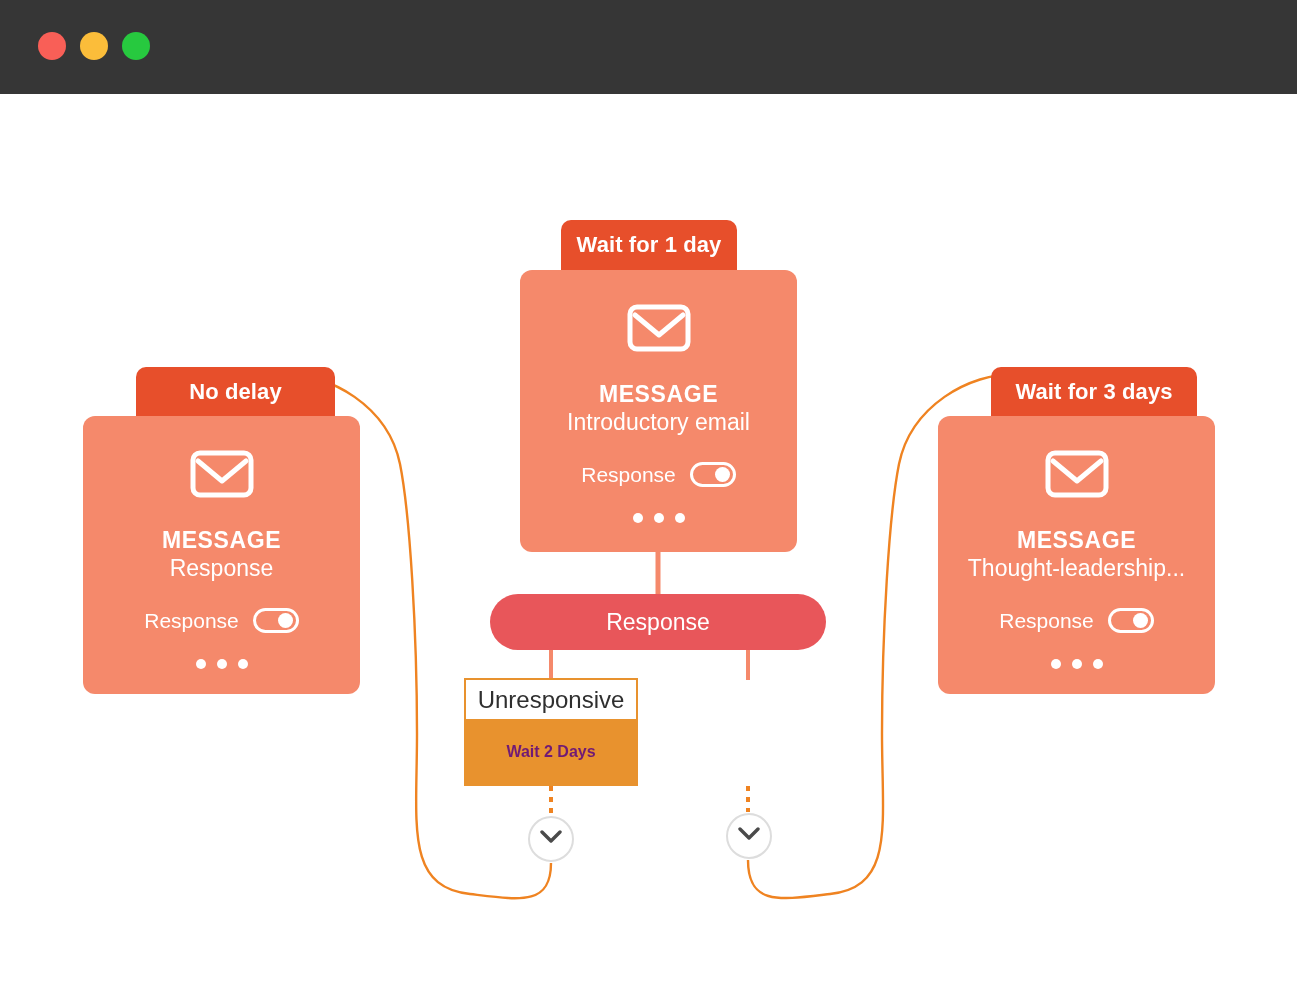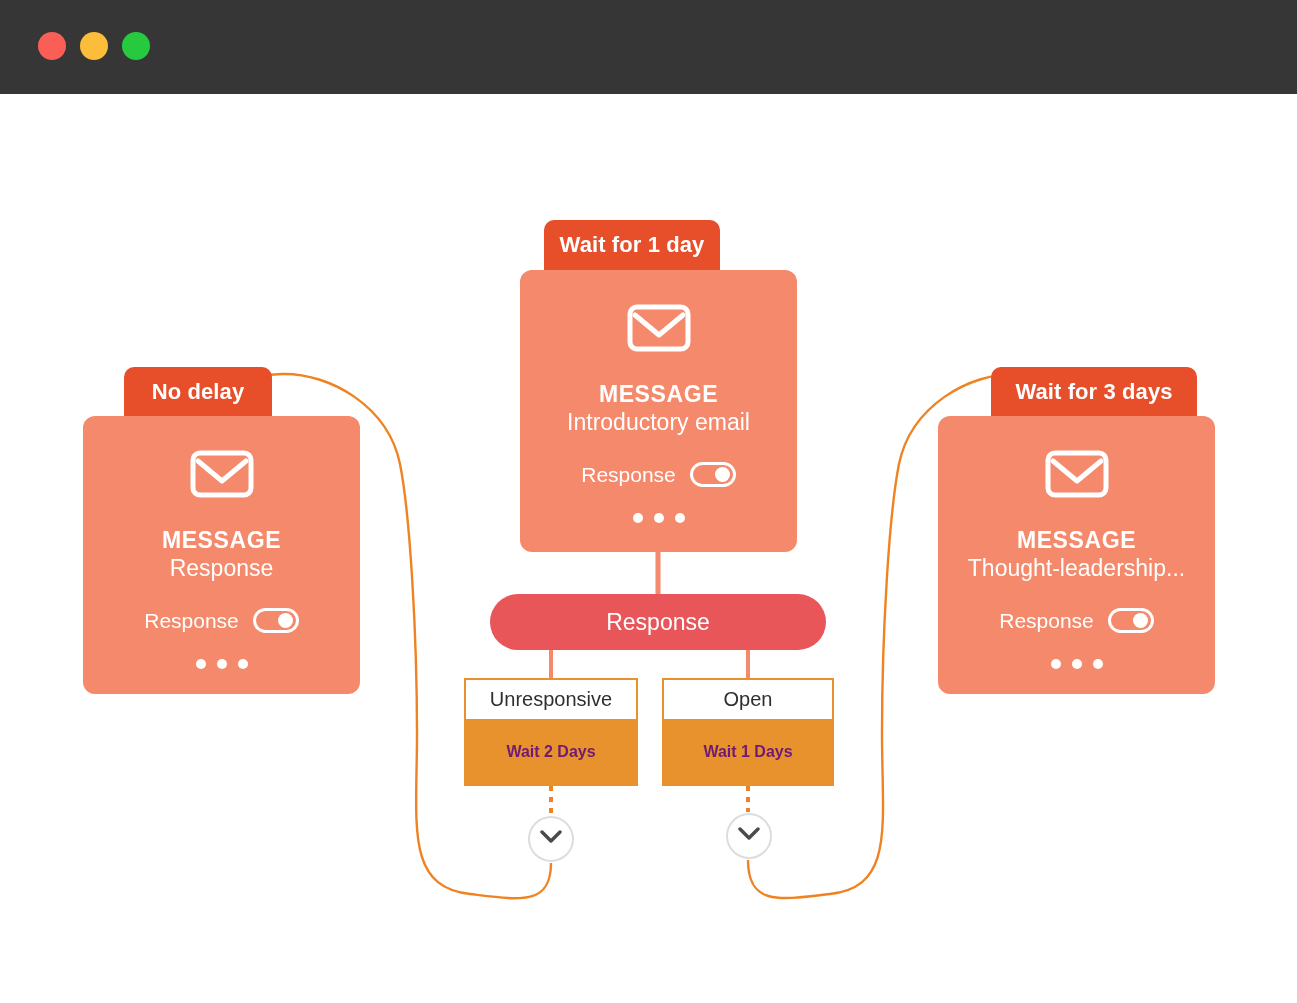--- a/index.html
+++ b/index.html
@@ -170,21 +170,21 @@
     border: 2px solid #E8922E;
     box-sizing: border-box;
     background: #ffffff;
     display: flex;
     flex-direction: column;
   }
   .branch-head {
     flex: 0 0 39px;
     background: #ffffff;
     color: #2f2f2f;
-    font-size: 20px;
+    font-size: 24px;
     display: flex;
     align-items: center;
     justify-content: center;
   }
   .branch-wait {
     flex: 1 1 auto;
     background: #E8922E;
     color: #701a75;
     font-size: 16px;
     font-weight: bold;
@@ -239,21 +239,21 @@
                C248 281 228 291 222 301" stroke="#EF8321" stroke-width="2.4" fill="none"></path>
 
       <path d="M748 766 C748 812 780 806 830 800
                C895 793 882 731 882 640
                C882 540 889 420 899 370
                C911 312 969 279 1017 280
                C1051 281 1072 291 1078 301" stroke="#EF8321" stroke-width="2.4" fill="none"></path>
     </svg>
 
     <div class="msg-card">
-      <div class="card-tab" style="left:124px; top:273px; width:148px; height:50px;">No delay</div>
+      <div class="card-tab" style="left:136px; top:273px; width:199px; height:50px;">No delay</div>
       <div class="card-body" style="left:83px; top:322px; width:277px; height:278px;">
         <span class="env-icon" style="margin-top:34px;">
           <svg width="64" height="48" viewBox="0 0 64 48">
             <rect x="3" y="3" width="58" height="42" rx="7" ry="7" fill="none" stroke="#ffffff" stroke-width="5"></rect>
             <path d="M8 11 L32 31 L56 11" fill="none" stroke="#ffffff" stroke-width="5" stroke-linecap="round" stroke-linejoin="round"></path>
           </svg>
         </span>
         <div class="card-kind" style="margin-top:24px;">MESSAGE</div>
         <div class="card-name">Response</div>
         <div class="card-toggle-row" style="margin-top:26px;">
@@ -264,21 +264,21 @@
         </div>
         <div class="dots-menu" style="margin-top:26px;">
           <i></i>
           <i></i>
           <i></i>
         </div>
       </div>
     </div>
 
     <div class="msg-card">
-      <div class="card-tab" style="left:544px; top:126px; width:176px; height:50px;">Wait for 1 day</div>
+      <div class="card-tab" style="left:561px; top:126px; width:176px; height:50px;">Wait for 1 day</div>
       <div class="card-body" style="left:520px; top:176px; width:277px; height:282px;">
         <span class="env-icon" style="margin-top:34px;">
           <svg width="64" height="48" viewBox="0 0 64 48">
             <rect x="3" y="3" width="58" height="42" rx="7" ry="7" fill="none" stroke="#ffffff" stroke-width="5"></rect>
             <path d="M8 11 L32 31 L56 11" fill="none" stroke="#ffffff" stroke-width="5" stroke-linecap="round" stroke-linejoin="round"></path>
           </svg>
         </span>
         <div class="card-kind" style="margin-top:24px;">MESSAGE</div>
         <div class="card-name">Introductory email</div>
         <div class="card-toggle-row" style="margin-top:26px;">
@@ -320,24 +320,20 @@
       </div>
     </div>
 
     <div class="decision-pill" style="left:490px; top:500px; width:336px; height:56px;">Response</div>
 
     <div class="branch-box" style="left:464px; top:584px; width:174px; height:108px;">
       <div class="branch-head">Unresponsive</div>
       <div class="branch-wait">Wait 2 Days</div>
     </div>
 
-    <div class="branch-box" style="left:662px; top:584px; width:172px; height:108px;">
-      <div class="branch-head">Open</div>
-      <div class="branch-wait">Wait 1 Days</div>
-    </div>
 
     <div class="add-node" style="left:528px; top:722px;">
       <span>
         <svg width="22" height="14" viewBox="0 0 22 14">
           <path d="M2 2 L11 11 L20 2" fill="none" stroke="#4A4A4A" stroke-width="3.4" stroke-linecap="round" stroke-linejoin="round"></path>
         </svg>
       </span>
     </div>
 
     <div class="add-node" style="left:726px; top:719px;">

